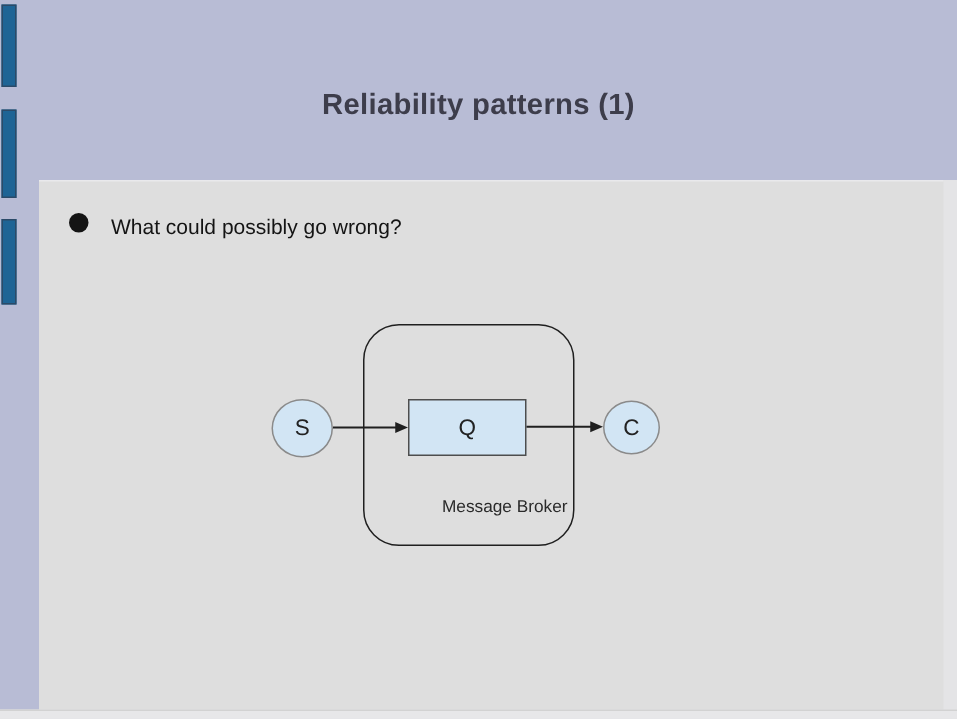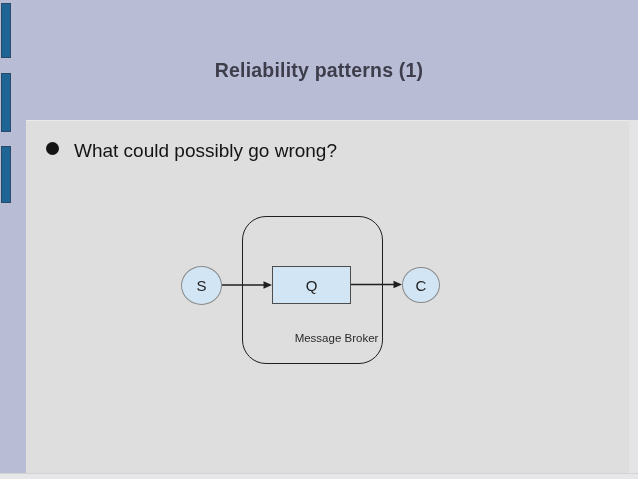--- a/index.html
+++ b/index.html
@@ -72,21 +72,21 @@
   .bullet-marker {
     position: absolute;
     left: 20px; top: 21px;
     width: 13px; height: 13px;
     border-radius: 50%;
     background: var(--text-color, #141414);
   }
   .bullet-text {
     position: absolute;
     left: 48px; top: 17px;
-    font-size: 19px;
+    font-size: 14px;
     line-height: 26px;
     color: var(--text-color, #141414);
   }
   
   .broker-boundary {
     position: absolute;
     left: 216px; top: 95px;
     width: 141px; height: 148px;
     border: 1.4px solid var(--outline, #1f1f1f);
     border-radius: 24px;

